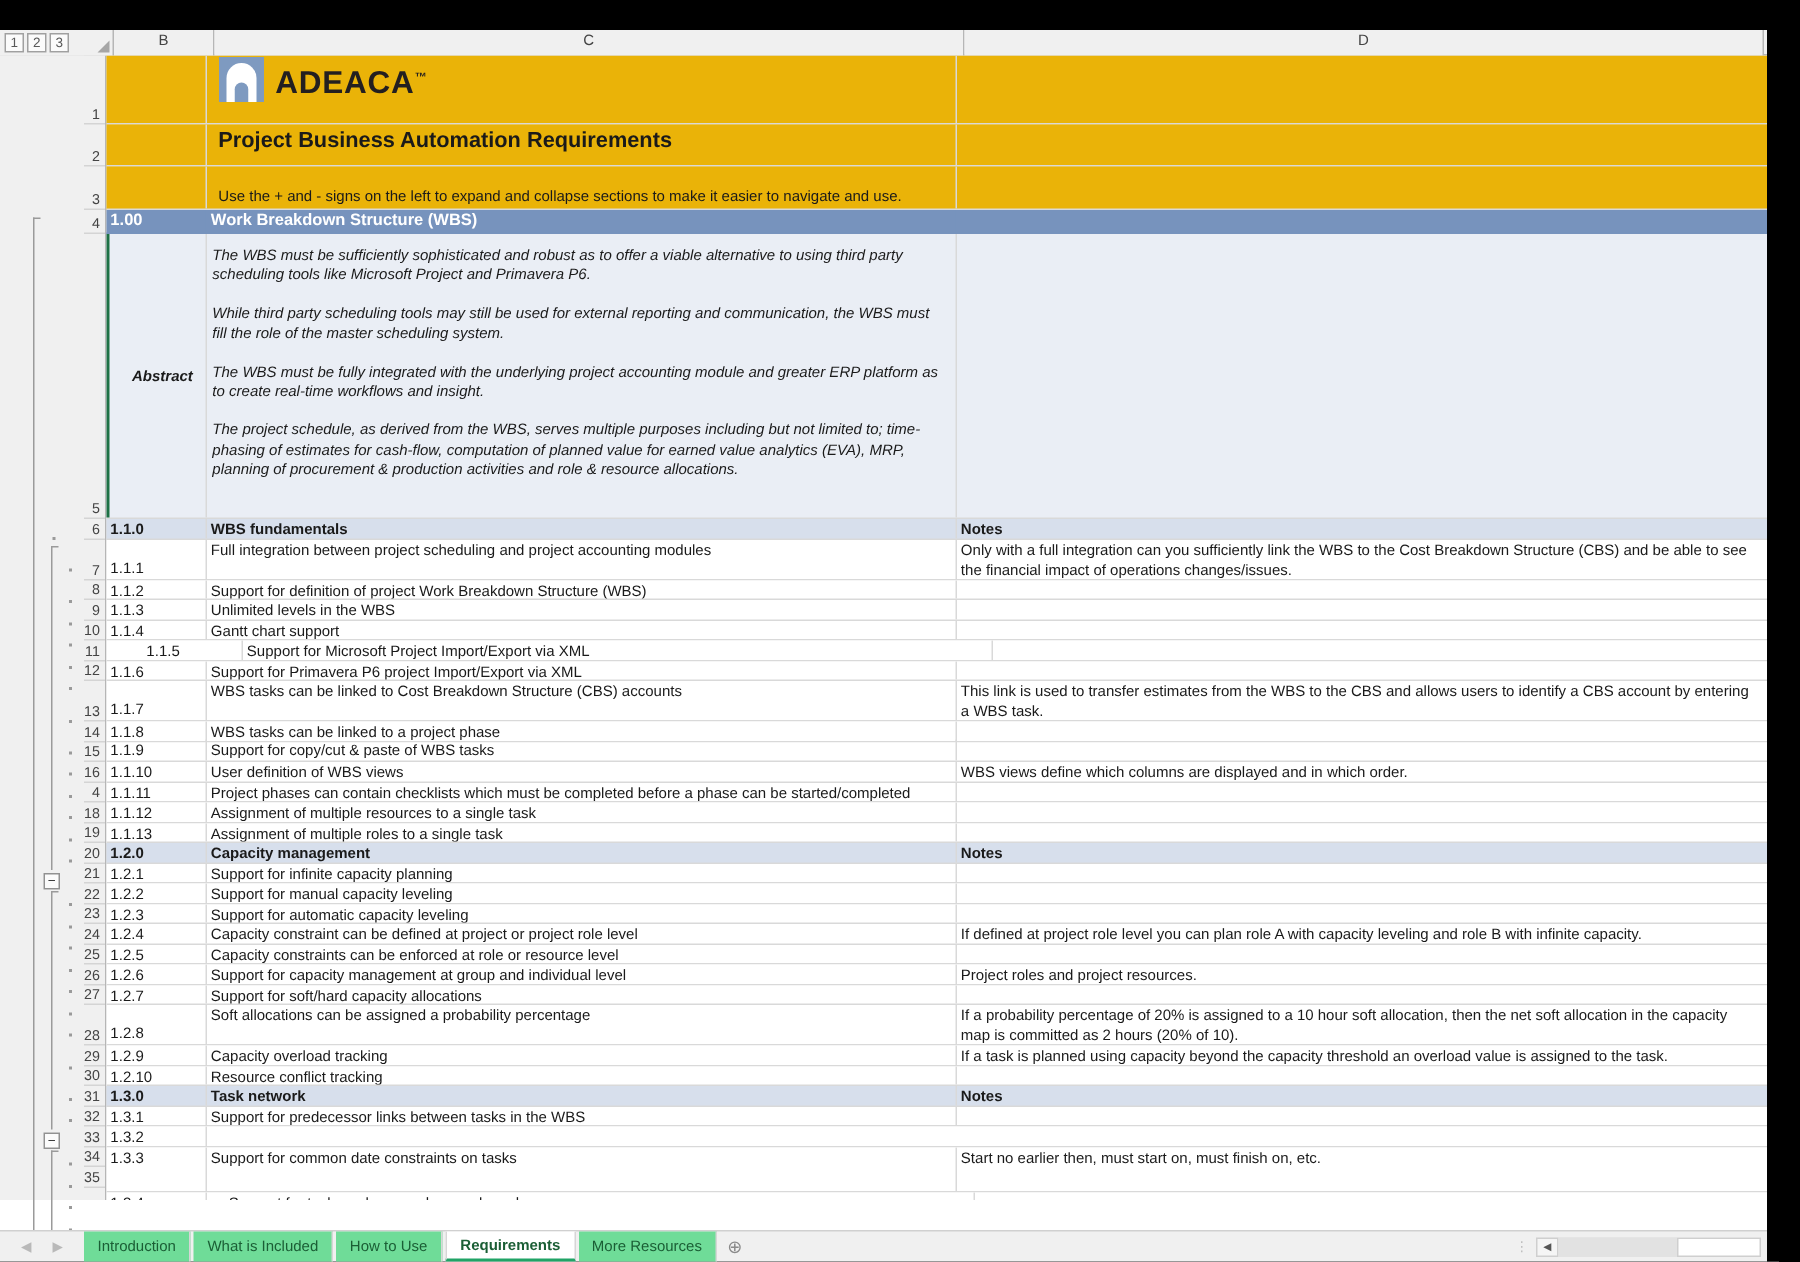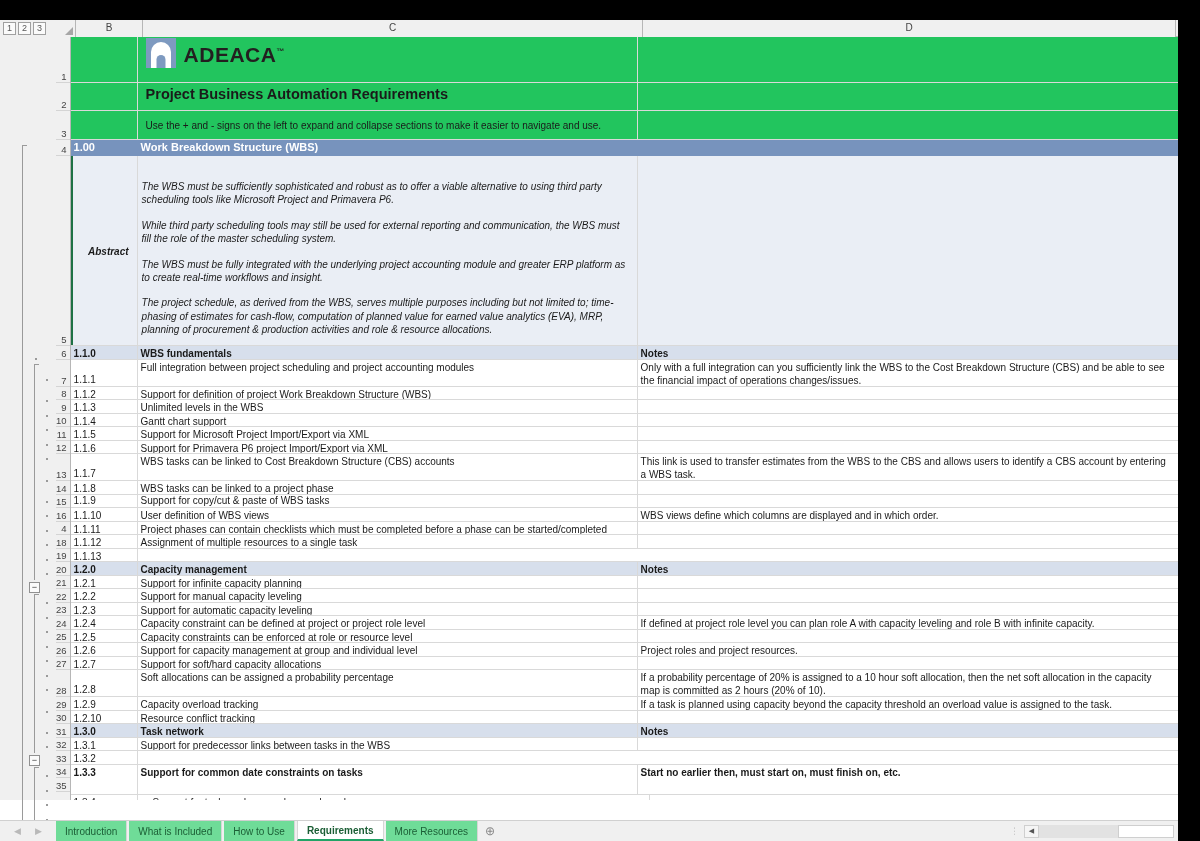--- a/index.html
+++ b/index.html
@@ -123,21 +123,21 @@
   .abstract-text p:last-child { margin-bottom: 0; }
 
   
   .srow.subhdr { background: #d7dfec; }
   .srow.subhdr .cell { font-weight: bold; }
 
   .srow.white { background: #ffffff; }
   .srow.subhdr .cell.b { font-weight: bold; }
 
   
-  .srow.plain { border-bottom: 1px solid #d9d9d9; background: #22c55e; }
+  .srow.plain { border-bottom: 1px solid #d9d9d9; background: #eab308; }
   .logo-wrap { display: flex; align-items: center; gap: 8px; padding-left: 5px; }
   .logo-mark {
     width: 30px; height: 30px; background: #7e9ac0;
     position: relative; overflow: hidden; flex: none;
   }
   .logo-mark .arch {
     position: absolute; left: 50%; top: 4px;
     transform: translateX(-50%);
     width: 20px; height: 26px;
     background: #ffffff;
@@ -407,35 +407,35 @@
           </div>
           <div class="srow plain" style="height: 28px;">
             <div class="cell b"><span></span></div>
             <div class="cell c">
               <div class="doc-title">Project Business Automation Requirements</div>
             </div>
             <div class="cell d"><span></span></div>
           </div>
           <div class="srow plain" style="height: 29px;">
             <div class="cell b"><span></span></div>
-            <div class="cell c" style="display: flex; align-items: center;">
+            <div class="cell c" style="display: flex; align-items: flex-end;">
               <div class="doc-sub">Use the + and - signs on the left to expand and collapse sections to make it easier to navigate and use.</div>
             </div>
             <div class="cell d"><span></span></div>
           </div>
           <div class="srow banner" style="height: 16px;">
             <div class="cell b"><span>1.00</span></div>
             <div class="cell c"><span>Work Breakdown Structure (WBS)</span></div>
             <div class="cell d"><span></span></div>
           </div>
           <div class="srow abstract" style="height: 190px;">
             <div class="cell b">
               <span>Abstract</span>
             </div>
-            <div class="cell c" style="padding: 24px 6px 0px 4px;">
+            <div class="cell c" style="padding: 8px 6px 0px 4px;">
               <div class="abstract-text">
                 <p>The WBS must be sufficiently sophisticated and robust as to offer a viable alternative to using third party scheduling tools like Microsoft Project and Primavera P6.</p>
                 <p>While third party scheduling tools may still be used for external reporting and communication, the WBS must fill the role of the master scheduling system.</p>
                 <p>The WBS must be fully integrated with the underlying project accounting module and greater ERP platform as to create real-time workflows and insight.</p>
                 <p>The project schedule, as derived from the WBS, serves multiple purposes including but not limited to; time-phasing of estimates for cash-flow, computation of planned value for earned value analytics (EVA), MRP,  planning of procurement &amp; production activities and role &amp; resource allocations.</p>
               </div>
             </div>
             <div class="cell d"><span></span></div>
           </div>
           <div class="srow subhdr" style="height: 13.5px;">
@@ -458,21 +458,21 @@
           <div class="srow white" style="height: 13.5px;">
             <div class="cell b"><span>1.1.3</span></div>
             <div class="cell c"><span>Unlimited levels in the WBS</span></div>
             <div class="cell d"><span></span></div>
           </div>
           <div class="srow white" style="height: 13.5px;">
             <div class="cell b"><span>1.1.4</span></div>
             <div class="cell c"><span>Gantt chart support</span></div>
             <div class="cell d"><span></span></div>
           </div>
-          <div class="srow white" style="height: 13.5px;">
+          <div class="srow white" style="height: 13.5px; padding-left: 24px;">
             <div class="cell b"><span>1.1.5</span></div>
             <div class="cell c"><span>Support for Microsoft Project Import/Export via XML</span></div>
             <div class="cell d"><span></span></div>
           </div>
           <div class="srow white" style="height: 13.5px;">
             <div class="cell b"><span>1.1.6</span></div>
             <div class="cell c"><span>Support for Primavera P6 project Import/Export via XML</span></div>
             <div class="cell d"><span></span></div>
           </div>
           <div class="srow white" style="height: 27px;">
@@ -502,20 +502,21 @@
             <div class="cell c"><span>Project phases can contain checklists which must be completed before a phase can be started/completed</span></div>
             <div class="cell d"><span></span></div>
           </div>
           <div class="srow white" style="height: 13.5px;">
             <div class="cell b"><span>1.1.12</span></div>
             <div class="cell c"><span>Assignment of multiple resources to a single task</span></div>
             <div class="cell d"><span></span></div>
           </div>
           <div class="srow white" style="height: 13.5px;">
             <div class="cell b"><span>1.1.13</span></div>
+            <div class="cell c"><span>Assignment of multiple roles to a single task</span></div>
             <div class="cell d"><span></span></div>
           </div>
           <div class="srow subhdr" style="height: 13.5px;">
             <div class="cell b"><span>1.2.0</span></div>
             <div class="cell c"><span>Capacity management</span></div>
             <div class="cell d"><span>Notes</span></div>
           </div>
           <div class="srow white" style="height: 13.5px;">
             <div class="cell b"><span>1.2.1</span></div>
             <div class="cell c"><span>Support for infinite capacity planning</span></div>
@@ -575,21 +576,21 @@
           </div>
           <div class="srow white" style="height: 13.5px;">
             <div class="cell b"><span>1.3.1</span></div>
             <div class="cell c"><span>Support for predecessor links between tasks in the WBS</span></div>
             <div class="cell d"><span></span></div>
           </div>
           <div class="srow white" style="height: 13.5px;">
             <div class="cell b"><span>1.3.2</span></div>
             <div class="cell d"><span></span></div>
           </div>
-          <div class="srow white" style="height: 30px; font-weight: bold;">
+          <div class="srow white" style="height: 30px;">
             <div class="cell b"><span>1.3.3</span></div>
             <div class="cell c"><span>Support for common date constraints on tasks</span></div>
             <div class="cell d"><span>Start no earlier then, must start on, must finish on, etc.</span></div>
           </div>
           <div class="srow white" style="height: 13.5px; gap: 12px;">
             <div class="cell b"><span>1.3.4</span></div>
             <div class="cell c"><span>Support for task predecessor lags and overlaps</span></div>
             <div class="cell d"><span></span></div>
           </div>
         </div>

